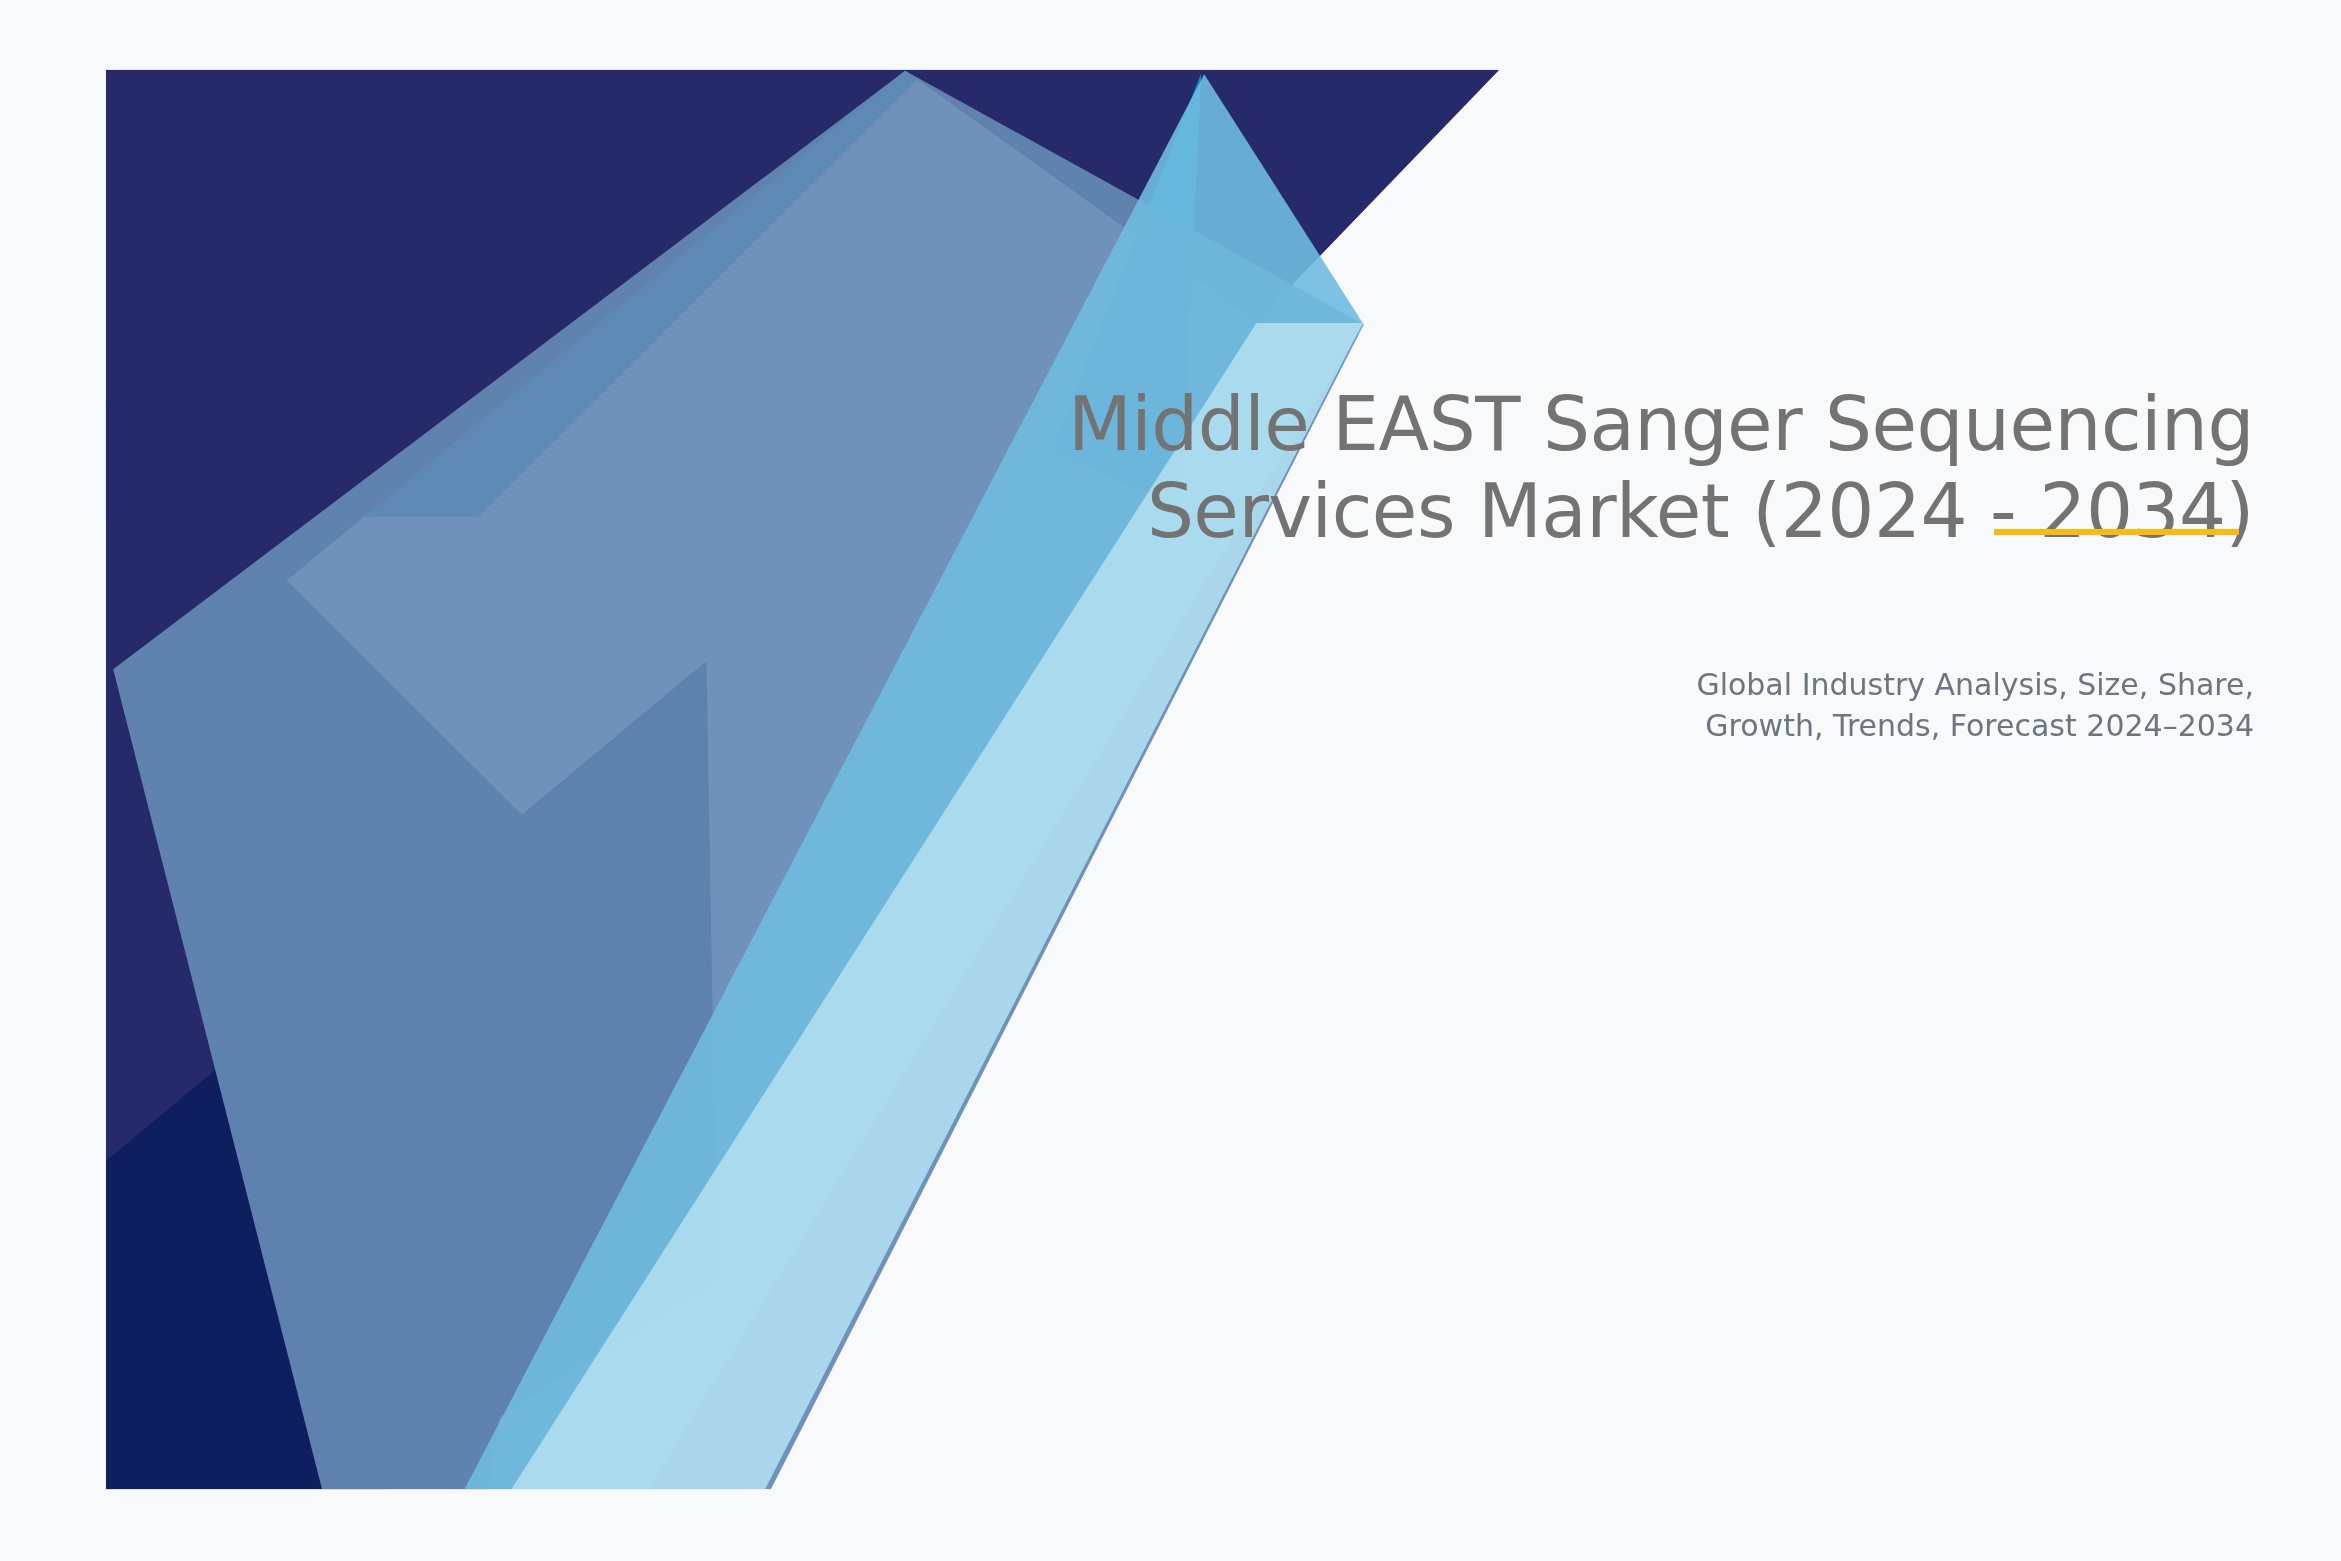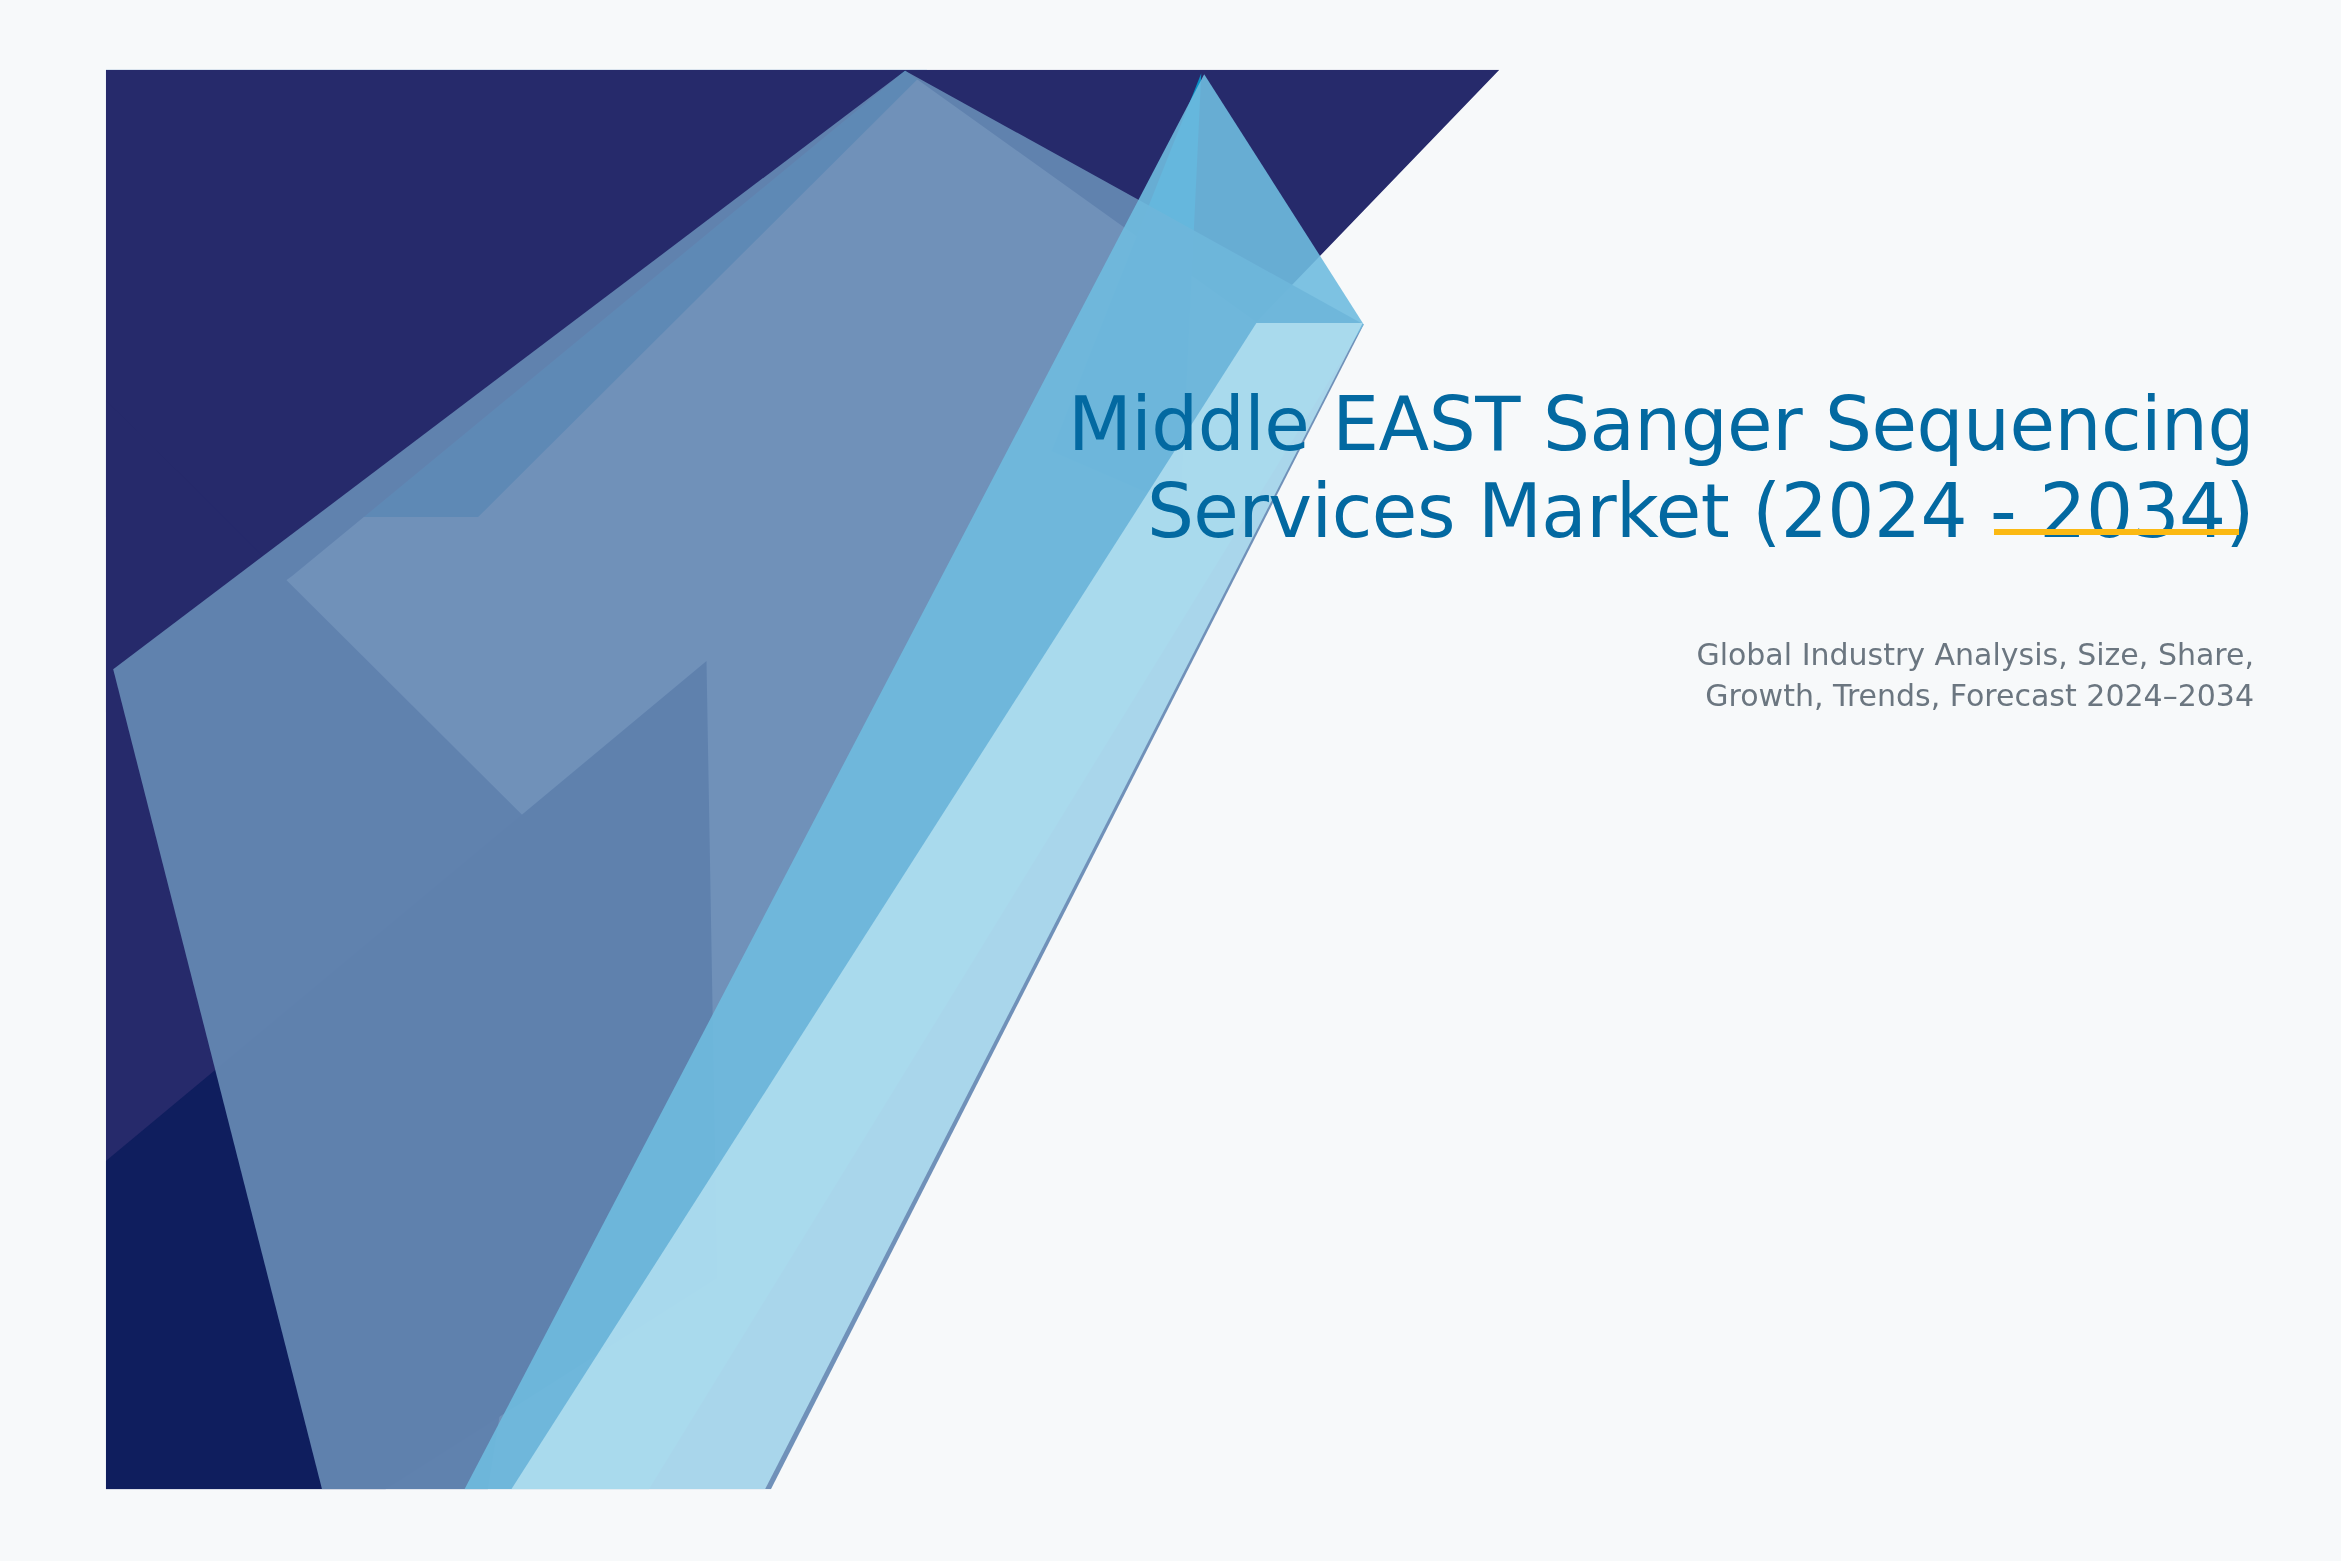--- a/index.html
+++ b/index.html
@@ -47,21 +47,21 @@
     position: absolute;
     left: 1994px;
     top: 529px;
     width: 245px;
     height: 5.9px;
     background: #fbb913;
   }
   #subtitle {
     position: absolute;
     left: 1415px;
-    top: 634px;
+    top: 664px;
     width: 839px;
     text-align: right;
     font-family: "DejaVu Sans", sans-serif;
     font-size: 30px;
     line-height: 1.38;
     color: #6b7680;
     font-weight: 400;
     white-space: pre-line;
   }
 </style>
@@ -92,21 +92,21 @@
 
       <polygon points="1855,145 2795,665 1580,3053 660,3053 232,1372" fill="#6589b4" opacity="0.93"></polygon>
 
       <polygon points="2468,152 2795,665 1330,3053 952,3053" fill="#6fbbdf" opacity="0.9"></polygon>
 
       <polygon points="2575,662 2793,662 1568,3053 1048,3053" fill="#aedcef" opacity="0.92"></polygon>
     </g>
   </svg>
 
   <div id="text-block">
-    <h1 id="title" style="color: #0369a1;">Middle EAST Sanger Sequencing
+    <h1 id="title" style="color: #737373;">Middle EAST Sanger Sequencing
 Services Market (2024 - 2034)</h1>
   </div>
 
   <div id="underline" style="background: rgb(251, 185, 19);"></div>
 
   <div id="subtitle" style="color: rgb(107, 118, 128);">Global Industry Analysis, Size, Share,
 Growth, Trends, Forecast 2024–2034</div>
 
 </div>
 

